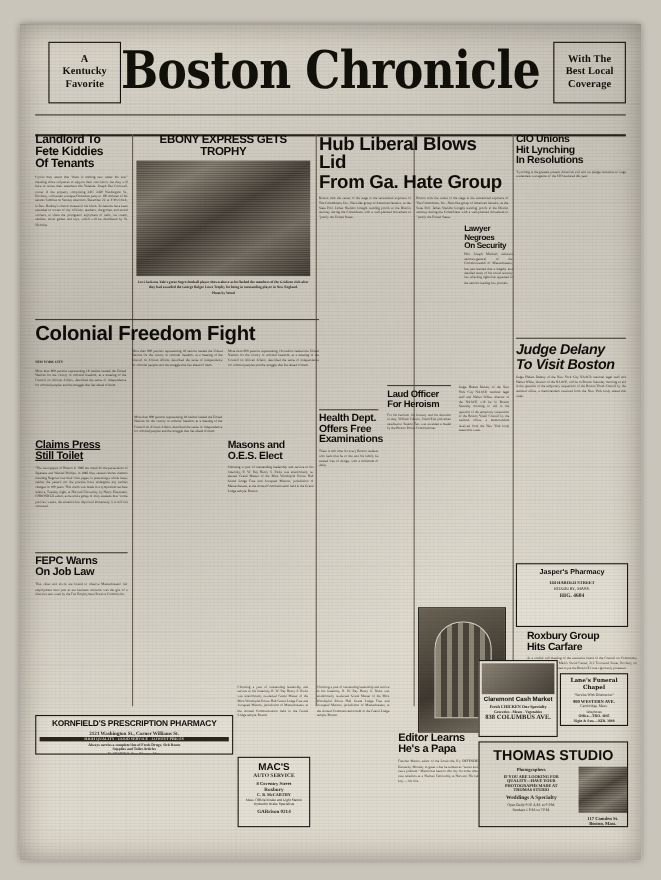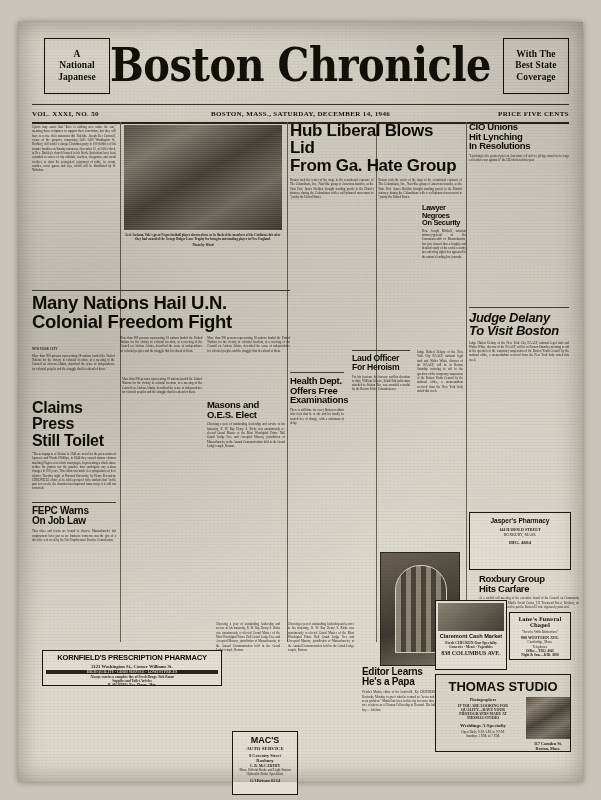--- a/index.html
+++ b/index.html
@@ -91,53 +91,54 @@
 </head>
 <body>
 
 <div class="page">
  <div class="paper">
 
   <div class="masthead">
 
     <div class="earbox left">
       <span>A</span>
-      <span>National</span>
-      <span>Japanese</span>
+      <span>Kentucky</span>
+      <span>Favorite</span>
     </div>
 
     <div class="flagtitle">Boston Chronicle</div>
 
     <div class="earbox right">
       <span>With The</span>
-      <span>Best State</span>
+      <span>Best Local</span>
       <span>Coverage</span>
     </div>
 
     <div class="daterule"></div>
-    <div class="dateline">
-      <span>VOL. XXXI, NO. 50</span>
-      <span class="ctr">BOSTON, MASS., SATURDAY, DECEMBER 14, 1946</span>
-      <span>PRICE FIVE CENTS</span>
-    </div>
     <div class="daterule2"></div>
   </div>
 
   <div class="content">
 
     <div class="vrule" style="left:88px;height:520px;"></div>
     <div class="vrule" style="left:255px;height:520px;"></div>
     <div class="vrule" style="left:344px;height:520px;"></div>
     <div class="vrule" style="left:434px;height:520px;"></div>
 
     <div class="col" style="left:0px;width:84px;">
+      <div class="hl" style="font-size:11px;">
+        <span class="blk">Landlord To</span>
+        <span class="blk">Fete Kiddies</span>
+        <span class="blk">Of Tenants</span>
+      </div>
       <div class="body" style="margin-top:3px;">Cynics may assert that "there is nothing new under the sun," meaning those scriptures to support their conviction, but they will have to revise their statement this Yuletide. Joseph Der Cornwell, owner of the property comprising 2415 2420 Washington St., Roxbury, will tender a unique Christmas party to 100 children of his tenants' families on Sunday afternoon, December 22, at 3:30 o'clock, in Rev. Barkley's church located in his block. Invitations have been extended to scores of city officials, teachers, clergymen, and social workers, to share the youngsters' enjoyment of radio, ice cream, candies, novel games and toys, which will be distributed by St. Nicholas.</div>
     </div>
 
     <div class="col" style="left:92px;width:158px;">
+      <div class="hl" style="font-size:10.5px;text-align:center;">EBONY EXPRESS GETS TROPHY</div>
       <div class="photo" style="height:105px;margin-top:3px;"></div>
       <div class="cap" style="margin-top:3px;">Levi Jackson, Yale's great Negro football player shown above as he flashed the members of the Gridiron club after they had awarded the George Bulger Lowe Trophy for being in outstanding player in New England.</div>
       <div class="cap" style="margin-top:1px;">Photo by Wood</div>
     </div>
 
     <div class="col" style="left:258px;width:172px;">
       <div class="hl" style="font-size:17px;">
         <span class="blk">Hub Liberal Blows Lid</span>
         <span class="blk">From Ga. Hate Group</span>
       </div>
@@ -160,21 +161,20 @@
       <div class="hl" style="font-size:7.4px;">
         <span class="blk">Lawyer Negroes</span>
         <span class="blk">On Security</span>
       </div>
       <div class="body" style="margin-top:2px;">Hon. Joseph Mitchell, assistant attorney-general of the Commonwealth of Massachusetts, has just learned that a lengthy and detailed study of his social security law affecting rights has appeared in the nation's leading law journals.</div>
     </div>
 
     <div class="col" style="left:0px;top:168px;width:258px;">
       <div class="rulefull" style="margin-bottom:3px;"></div>
       <div class="hl" style="font-size:18.5px;">
-        <span class="blk">Many Nations Hail U.N.</span>
         <span class="blk">Colonial Freedom Fight</span>
       </div>
       <div style="display:flex;gap:5px;margin-top:4px;">
         <div style="flex:1;">
           <span class="body b">NEW YORK CITY</span>
           <div class="body">More than 900 persons representing 18 nations lauded the United Nations for the victory in colonial freedom, at a meeting of the Council on African Affairs, described the sense of independence for colonial peoples and the struggle that lies ahead of them.</div>
         </div>
         <div class="body" style="flex:1;">More than 900 persons representing 18 nations lauded the United Nations for the victory in colonial freedom, at a meeting of the Council on African Affairs, described the sense of independence for colonial peoples and the struggle that lies ahead of them.</div>
         <div class="body" style="flex:1;">More than 900 persons representing 18 nations lauded the United Nations for the victory in colonial freedom, at a meeting of the Council on African Affairs, described the sense of independence for colonial peoples and the struggle that lies ahead of them.</div>
       </div>
@@ -183,21 +183,21 @@
     <div class="col" style="left:437px;top:185px;width:100px;">
       <div class="rulefull" style="margin-bottom:3px;"></div>
       <div class="hl" style="font-size:13px;font-style:italic;">
         <span class="blk">Judge Delany</span>
         <span class="blk">To Visit Boston</span>
       </div>
       <div class="body" style="margin-top:3px;">Judge Hubert Delany of the New York City NAACP, national legal staff and Walter White, director of the NAACP, will be in Boston Saturday morning to aid in the question of the temporary suspension of the Boston Youth Council by the national office, a memorandum received from the New York body stated this week.</div>
     </div>
 
     <div class="col" style="left:0px;top:278px;width:84px;">
-      <div class="hl" style="font-size:16px;">
+      <div class="hl" style="font-size:10px;text-decoration:underline;">
         <span class="blk">Claims Press</span>
         <span class="blk">Still Toilet</span>
       </div>
       <div class="body" style="margin-top:3px;">"The newspapers of Boston in 1946 are noted for the persecution of Japanese and Wendel Phillips, in 1846 they caused riotous clamors insulting Negroes over their front pages; in presenting a whole issue; neither the pattern nor the practice have undergone any serious changes in 100 years. This claim was made in a symposium set here relative, Tuesday night, at Harvard University, by Henry Eisenstein, CHRONICLE editor, as he told a group of forty students that "in the past few weeks, the situation has improved immensely; it is still not corrected.</div>
     </div>
 
     <div class="col" style="left:0px;top:380px;width:84px;">
       <div class="rulefull" style="margin-bottom:3px;"></div>
       <div class="hl" style="font-size:10px;">
         <span class="blk">FEPC Warns</span>
@@ -257,34 +257,34 @@
     </div>
 
     <div style="position:absolute;left:348px;top:430px;width:78px;height:112px;
                 background:linear-gradient(160deg,#6a6254,#3d382f 60%,#7a7264);
                 border:1px solid #2a261f;overflow:hidden;">
       <div style="position:absolute;left:14px;top:12px;width:50px;height:86px;
                   border:1.5px solid #d7d2c6;border-radius:25px 25px 0 0;
                   background:repeating-linear-gradient(90deg,#8d8677 0 5px,#494339 5px 10px);"></div>
     </div>
 
-    <div class="adbox" style="position:absolute;left:10px;top:528px;width:178px;height:34px;">
+    <div class="adbox" style="position:absolute;left:0px;top:528px;width:178px;height:34px;">
       <div style="position:absolute;left:3px;top:2px;right:3px;">
         <div class="tl" style="font-size:7.6px;letter-spacing:-.2px;">KORNFIELD'S PRESCRIPTION PHARMACY</div>
         <div class="adline b" style="font-size:4.6px;margin-top:1.5px;">2121 Washington St., Corner Williams St.</div>
         <div class="adline b" style="font-size:3.6px;background:#2a251d;color:#ded9cd;margin-top:1px;">HIGH QUALITY - GOOD SERVICE - LOWEST PRICES</div>
         <div class="adline b" style="font-size:3.4px;margin-top:1px;">Always carries a complete line of Fresh Drugs, Sick Room</div>
         <div class="adline b" style="font-size:3.4px;">Supplies and Toilet Articles</div>
         <div class="adline b" style="font-size:3.4px;">H. SHAPIRO, Reg. Pharm., Mgr.</div>
 
       </div>
     </div>
 
 
-    <div class="adbox" style="position:absolute;left:200px;top:566px;width:64px;height:62px;margin-top:43px;">
+    <div class="adbox" style="position:absolute;left:184px;top:566px;width:64px;height:62px;">
       <div style="position:absolute;left:2px;top:3px;right:2px;">
         <div class="tl" style="font-size:9px;">MAC'S</div>
         <div class="adline b" style="font-size:5px;margin-top:1px;">AUTO SERVICE</div>
         <div class="adline b" style="font-size:4.2px;margin-top:1.5px;">8 Coventry Street</div>
         <div class="adline b" style="font-size:4.6px;">Roxbury</div>
         <div class="adline b" style="font-size:3.8px;margin-top:1.5px;">C. B. McCARTHY</div>
         <div class="adline" style="font-size:3.3px;">Mass. Official Brake and Light Station</div>
         <div class="adline" style="font-size:3.3px;">Hydraulic Brake Specialists</div>
         <div class="adline b" style="font-size:4.6px;margin-top:1.5px;">GARrison 0214</div>
       </div>

